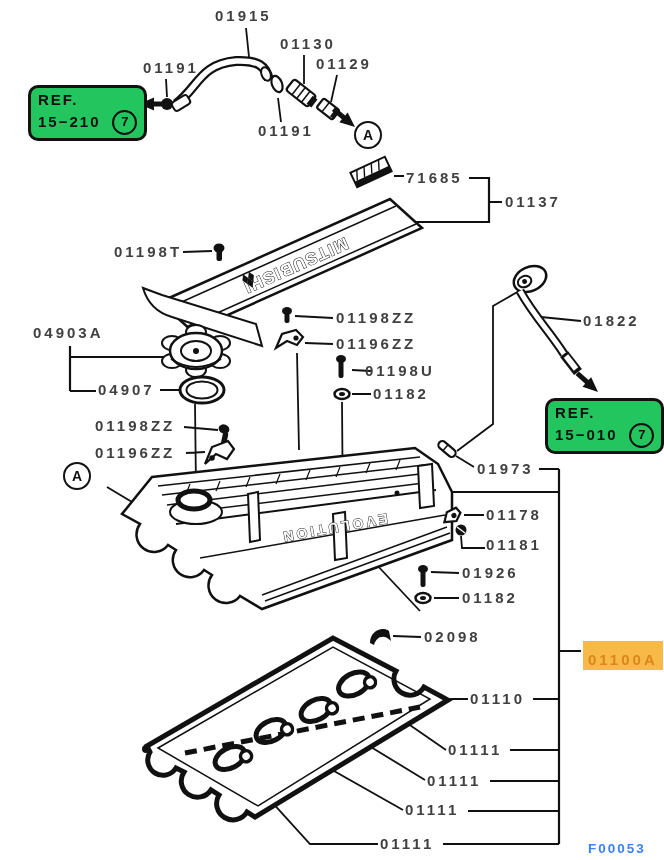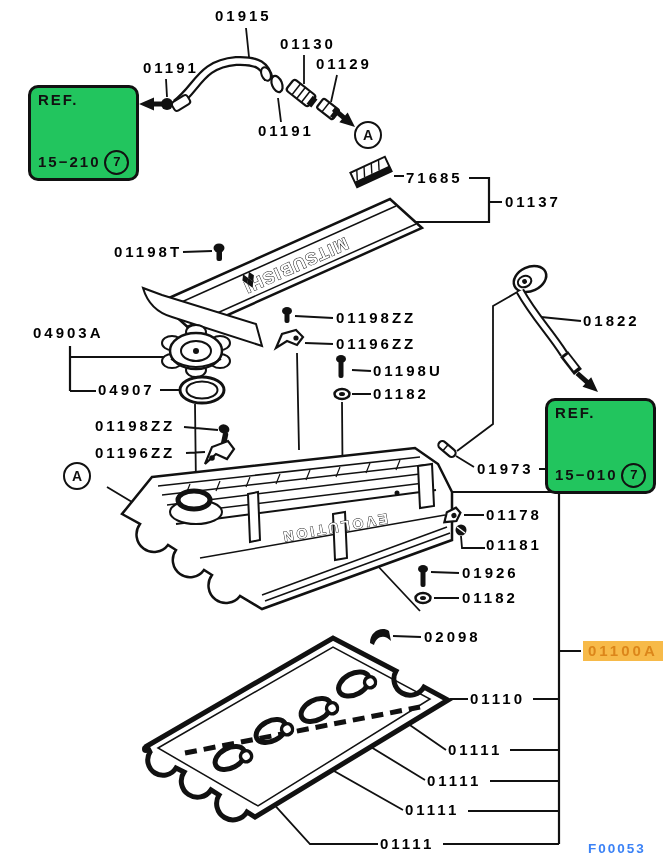--- a/index.html
+++ b/index.html
@@ -1,26 +1,26 @@
 <!DOCTYPE html>
 <html><head>
 <meta charset="utf-8">
 <style>
   html,body{margin:0;padding:0;background:#fff;}
   .stage{position:relative;width:664px;height:860px;background:#ffffff;overflow:hidden;
          font-family:"Liberation Sans",sans-serif;color:#111;}
   svg{position:absolute;left:0;top:0;}
   .plabel{position:absolute;font-weight:bold;font-size:15px;letter-spacing:3px;
-          color:#000000;white-space:nowrap;line-height:1;cursor:pointer;}
-  .plabel.hl{background:#F7BA49;color:#DC861A;padding:2px 5px 3px 5px;letter-spacing:3px;}
+          color:#404040;white-space:nowrap;line-height:1;cursor:pointer;}
+  .plabel.hl{background:#F7BA49;color:#DC861A;padding:11px 5px 3px 5px;letter-spacing:3px;}
   .figcode{position:absolute;font-weight:bold;font-size:13.5px;letter-spacing:2px;color:#3b82f6;}
   .refbox{position:absolute;border:3px solid #111;border-radius:10px;background:#22c55e;
           padding:2px 7px 3px 7px;font-weight:bold;font-size:15px;line-height:1.3;
           letter-spacing:2px;cursor:pointer;}
-  .refbox .row{display:flex;align-items:center;gap:4px;margin-top:40px;}
+  .refbox .row{display:flex;align-items:center;gap:12px;}
   .badge{display:inline-flex;width:21px;height:21px;border:2.5px solid #111;border-radius:50%;
          align-items:center;justify-content:center;font-size:13px;letter-spacing:0;flex:0 0 auto;}
   .marker{position:absolute;width:24px;height:24px;border:2.5px solid #111;border-radius:50%;
           background:#fff;display:flex;align-items:center;justify-content:center;
           font-weight:bold;font-size:14px;}
 </style>
 </head>
 <body>
 
 <div class="stage">
@@ -257,21 +257,21 @@
 <div class="plabel" style="left:280px;top:36px">01130</div>
 <div class="plabel" style="left:316px;top:56px">01129</div>
 <div class="plabel" style="left:258px;top:123px">01191</div>
 <div class="plabel" style="left:406px;top:170px">71685</div>
 <div class="plabel" style="left:505px;top:194px">01137</div>
 <div class="plabel" style="left:114px;top:244px">01198T</div>
 <div class="plabel" style="left:33px;top:325px">04903A</div>
 <div class="plabel" style="left:336px;top:310px">01198ZZ</div>
 <div class="plabel" style="left:336px;top:336px">01196ZZ</div>
 <div class="plabel" style="left:98px;top:382px">04907</div>
-<div class="plabel" style="left:373px;top:363px">01198U</div>
+<div class="plabel" style="left:365px;top:363px">01198U</div>
 <div class="plabel" style="left:373px;top:386px">01182</div>
 <div class="plabel" style="left:583px;top:313px">01822</div>
 <div class="plabel" style="left:95px;top:418px">01198ZZ</div>
 <div class="plabel" style="left:95px;top:445px">01196ZZ</div>
 <div class="plabel" style="left:477px;top:461px">01973</div>
 <div class="plabel" style="left:486px;top:507px">01178</div>
 <div class="plabel" style="left:486px;top:537px">01181</div>
 <div class="plabel" style="left:462px;top:565px">01926</div>
 <div class="plabel" style="left:462px;top:590px">01182</div>
 <div class="plabel" style="left:424px;top:629px">02098</div>

